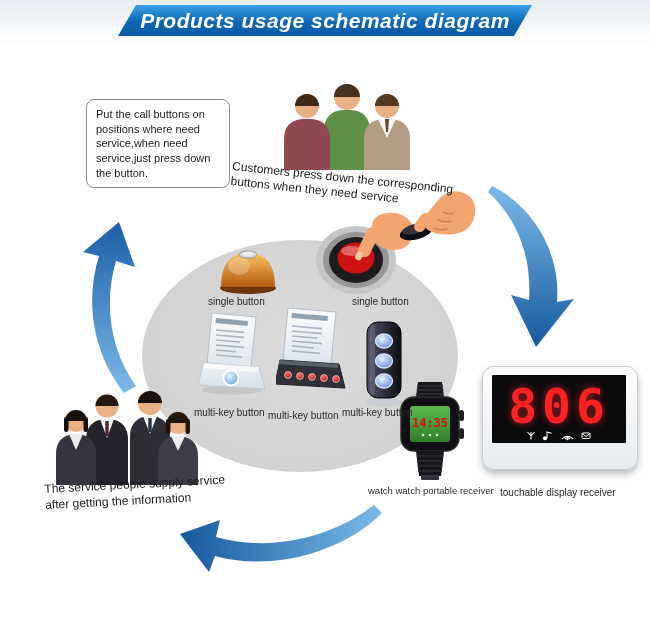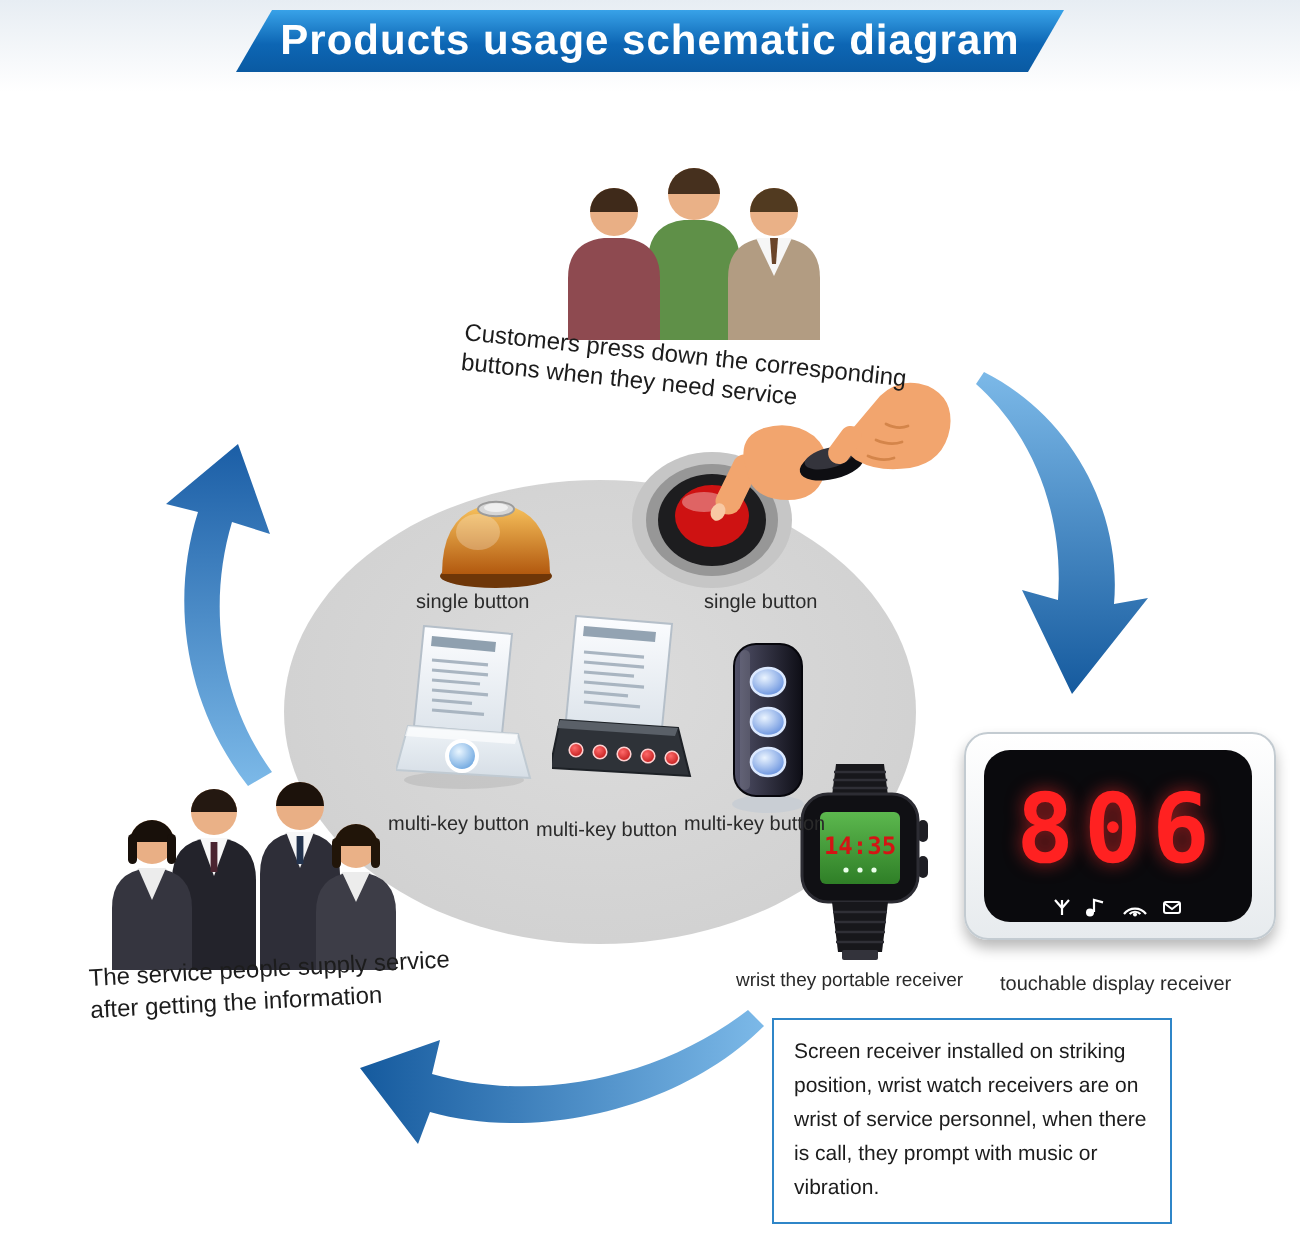--- a/index.html
+++ b/index.html
@@ -5,21 +5,21 @@
   html,body{margin:0;padding:0;background:#fff;}
   .stage{position:relative;width:650px;height:621px;background:#ffffff;overflow:hidden;
          font-family:"Liberation Sans",sans-serif;}
   .top-wash{position:absolute;left:0;top:0;width:100%;height:46px;z-index:0;
             background:linear-gradient(180deg,#e7edf3,rgba(255,255,255,0));}
   
   .banner{position:absolute;left:118px;top:5px;width:414px;height:31px;z-index:6;
           background:linear-gradient(180deg,#38a2e8 0%,#0d66b4 55%,#0a5aa2 100%);
           clip-path:polygon(18px 0,100% 0,calc(100% - 18px) 100%,0 100%);
           display:flex;align-items:center;justify-content:center;box-shadow:0 2px 3px rgba(0,0,0,.2);}
-  .banner span{color:#fff;font-size:21px;font-weight:bold;letter-spacing:.5px;}
+  .banner span{color:#fff;font-size:21px;font-weight:bold;font-style:italic;letter-spacing:.5px;}
   
   .note{position:absolute;background:#fff;color:#1c1c1c;z-index:6;}
   .note-placement{left:86px;top:99px;width:124px;padding:7px 9px;border:1px solid #8d8d8d;
                   border-radius:8px;font-size:11px;line-height:1.33;}
   .note-receiver{left:386px;top:509px;width:178px;padding:8px 10px;border:1px solid #2f86c8;
                  font-size:10.5px;line-height:1.62;}
   .caption{position:absolute;color:#1c1c1c;z-index:6;}
   .caption-customers{left:233px;top:159px;width:256px;font-size:12px;line-height:1.25;
                      transform:rotate(6deg);transform-origin:0 0;}
   .caption-service{left:44px;top:482px;width:206px;font-size:12px;line-height:1.3;
@@ -45,38 +45,39 @@
   .lbl-sb2{left:352px;top:296px;width:84px;}
   .lbl-mk1{left:194px;top:407px;width:80px;}
   .lbl-mk2{left:268px;top:410px;width:88px;}
   .lbl-mk3{left:342px;top:407px;width:88px;}
   .lbl-watch{left:368px;top:485px;width:128px;font-size:9.5px;}
   .lbl-display{left:500px;top:487px;width:144px;font-size:10px;}
   
   .display-receiver{position:absolute;left:482px;top:366px;width:154px;height:102px;z-index:3;
                     background:linear-gradient(180deg,#ffffff,#e7ebee);border:1px solid #c3cbd1;
                     border-radius:12px;box-shadow:0 4px 7px rgba(0,0,0,.28);}
-  .display-screen{position:absolute;left:9px;top:8px;width:134px;height:86px;background:#0a0a0d;
-                  border-radius:13px;display:flex;align-items:center;justify-content:center;overflow:hidden;}
+  .display-screen{position:absolute;left:9px;top:8px;width:134px;height:68px;background:#0a0a0d;
+                  border-radius:1px;display:flex;align-items:center;justify-content:center;overflow:hidden;}
   .display-value{font-family:"DejaVu Sans Mono",monospace;font-weight:bold;font-size:48px;color:#ff2121;
                  letter-spacing:5px;line-height:1;transform:translateY(-3px);
                  text-shadow:0 0 9px rgba(255,45,45,.6);}
   .display-icons{position:absolute;left:50%;transform:translateX(-50%);bottom:2px;}
 </style>
 </head>
 <body>
 
 <div class="stage">
 
   <div class="top-wash"></div>
 
   <div class="banner">
     <span>Products usage schematic diagram</span>
   </div>
 
+  <div class="note note-placement">Put the call buttons on positions where need service,when need service,just press down the button.</div>
 
   <svg class="layer customers-svg" width="150" height="92" viewBox="0 0 150 92">
     <g>
       <path d="M52,92 V53 Q52,34 70,32 H80 Q98,34 98,53 V92 Z" fill="#5f9048"></path>
       <circle cx="75" cy="19" r="13" fill="#eab187"></circle>
       <path d="M62,19 a13,13 0 0 1 26,0 z" fill="#46301e"></path>
     </g>
     <g>
       <path d="M12,92 V61 Q12,43 30,41 H40 Q58,43 58,61 V92 Z" fill="#8e4a50"></path>
       <circle cx="35" cy="28" r="12" fill="#e9af85"></circle>
@@ -259,21 +260,21 @@
     <rect x="7" y="15" width="58" height="54" rx="13" fill="#101014" stroke="#2c2c33" stroke-width="1.5"></rect>
     <rect x="16" y="24" width="40" height="36" rx="3" fill="url(#wscr)"></rect>
     <text x="36" y="45" text-anchor="middle" font-size="12" font-weight="bold" fill="#d41414" font-family="DejaVu Sans Mono, monospace">14:35</text>
     <circle cx="29" cy="53" r="1.3" fill="#eaffea"></circle>
     <circle cx="36" cy="53" r="1.3" fill="#eaffea"></circle>
     <circle cx="43" cy="53" r="1.3" fill="#eaffea"></circle>
     <polygon points="22,69 50,69 47,94 25,94" fill="#17171b"></polygon>
     <path d="M22.5,74 h27 M23,79 h26 M23.5,84 h25 M24,89 h24" stroke="#2f2f36" stroke-width="1.3"></path>
     <rect x="27" y="93" width="18" height="5" rx="1" fill="#33333b"></rect>
   </svg>
-  <div class="plabel lbl-watch">wrist they portable receiver</div>
+  <div class="plabel lbl-watch">watch watch portable receiver</div>
 
   <div class="display-receiver">
     <div class="display-screen">
       <span class="display-value">806</span>
       <svg class="display-icons" width="66" height="11" viewBox="0 0 66 11">
         <g>
           <path d="M5,2 v7.5 M1.5,2 l3.5,4 3.5,-4" stroke="#ffffff" stroke-width="1.1" fill="none"></path>
         </g>
         <g>
           <circle cx="19" cy="8.2" r="2" fill="#ffffff"></circle>
@@ -320,15 +321,14 @@
       <path d="M123,48 L130,63 L137,48 Z" fill="#ececec"></path>
       <circle cx="130" cy="35" r="11" fill="#eab187"></circle>
       <path d="M119,35 a11,11 0 0 1 22,0 z" fill="#211509"></path>
       <rect x="118" y="31" width="4.5" height="15" rx="2.2" fill="#211509"></rect>
       <rect x="137.5" y="31" width="4.5" height="15" rx="2.2" fill="#211509"></rect>
     </g>
   </svg>
 
   <div class="caption caption-service">The service people supply service after getting the information</div>
 
-  <div class="note note-receiver">Screen receiver installed on striking position, wrist watch receivers are on wrist of service personnel, when there is call, they prompt with music or vibration.</div>
 
 </div>
 
 </body></html>

